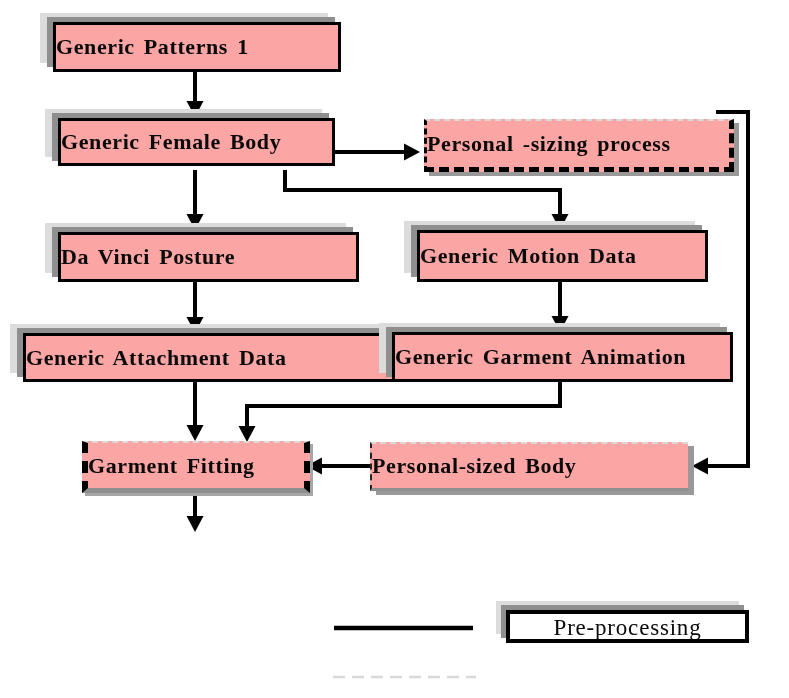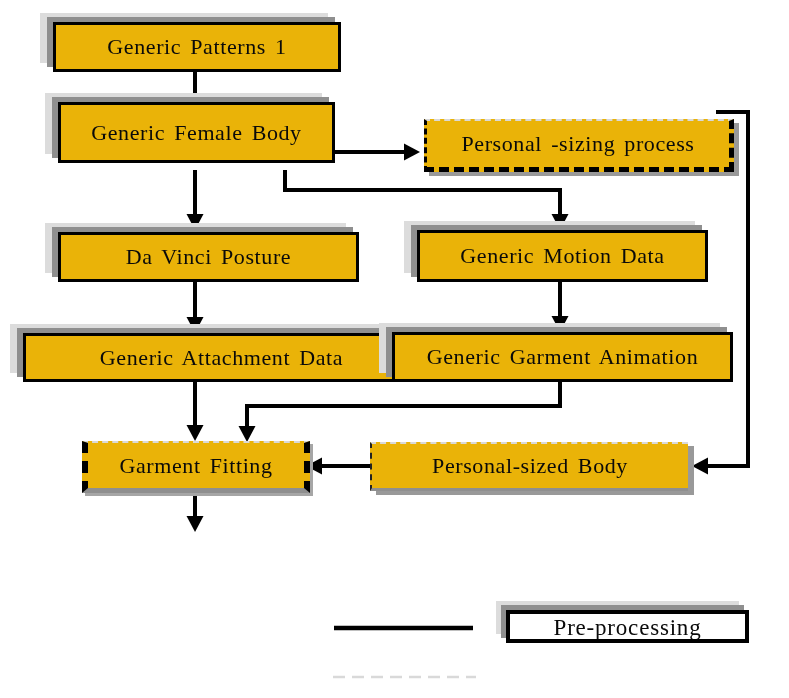--- a/index.html
+++ b/index.html
@@ -1,23 +1,23 @@
 <!DOCTYPE html>
 <html><head>
 <meta charset="utf-8">
 <style>
   html,body{margin:0;padding:0;background:#fff;}
   #figure{
     position:relative;width:789px;height:698px;background:#fff;overflow:hidden;
     font-family:"Liberation Serif","DejaVu Serif",serif;color:#0a0a0a;
   }
   .node{
-    position:absolute;background:#eab308;box-sizing:border-box;
-    display:flex;align-items:center;justify-content:center;
-    font-size:22px;letter-spacing:0.6px;word-spacing:3px;white-space:nowrap;
+    position:absolute;background:#fca5a5;box-sizing:border-box;
+    display:flex;align-items:center;justify-content:flex-start;
+    font-size:22px;letter-spacing:0.6px;word-spacing:3px;white-space:nowrap;font-weight:bold;
   }
   
   .solid{
     border:3px solid #000;
     box-shadow:-6px -5px 0 #8f8f8f,-13px -9px 0 #dcdcdc;
   }
   
   .psp{
     border-top:2px dashed #d9d9d9;border-left:3px dashed #000;
     border-right:5px dashed #000;border-bottom:5px dashed #000;
@@ -94,21 +94,21 @@
       <polygon points="195,532 186.5,516 203.5,516"></polygon>
     </g>
     <path d="M334 628 H473" stroke="#000" stroke-width="4.5" fill="none"></path>
     <path d="M333 677 H476" stroke="#d9d9d9" stroke-width="2.5" stroke-dasharray="12 7" fill="none"></path>
   </svg>
 
   <div class="node solid" style="left:53px;top:22px;width:288px;height:50px">
     <span class="lbl">Generic Patterns 1</span>
   </div>
 
-  <div class="node solid" style="left:58px;top:102px;width:277px;height:61px">
+  <div class="node solid" style="left:58px;top:118px;width:277px;height:48px">
     <span class="lbl">Generic Female Body</span>
   </div>
 
   <div class="node psp" style="left:424px;top:119px;width:310px;height:53px">
     <span class="lbl">Personal -sizing process</span>
   </div>
 
   <div class="node solid" style="left:58px;top:232px;width:301px;height:50px">
     <span class="lbl">Da Vinci Posture</span>
   </div>

